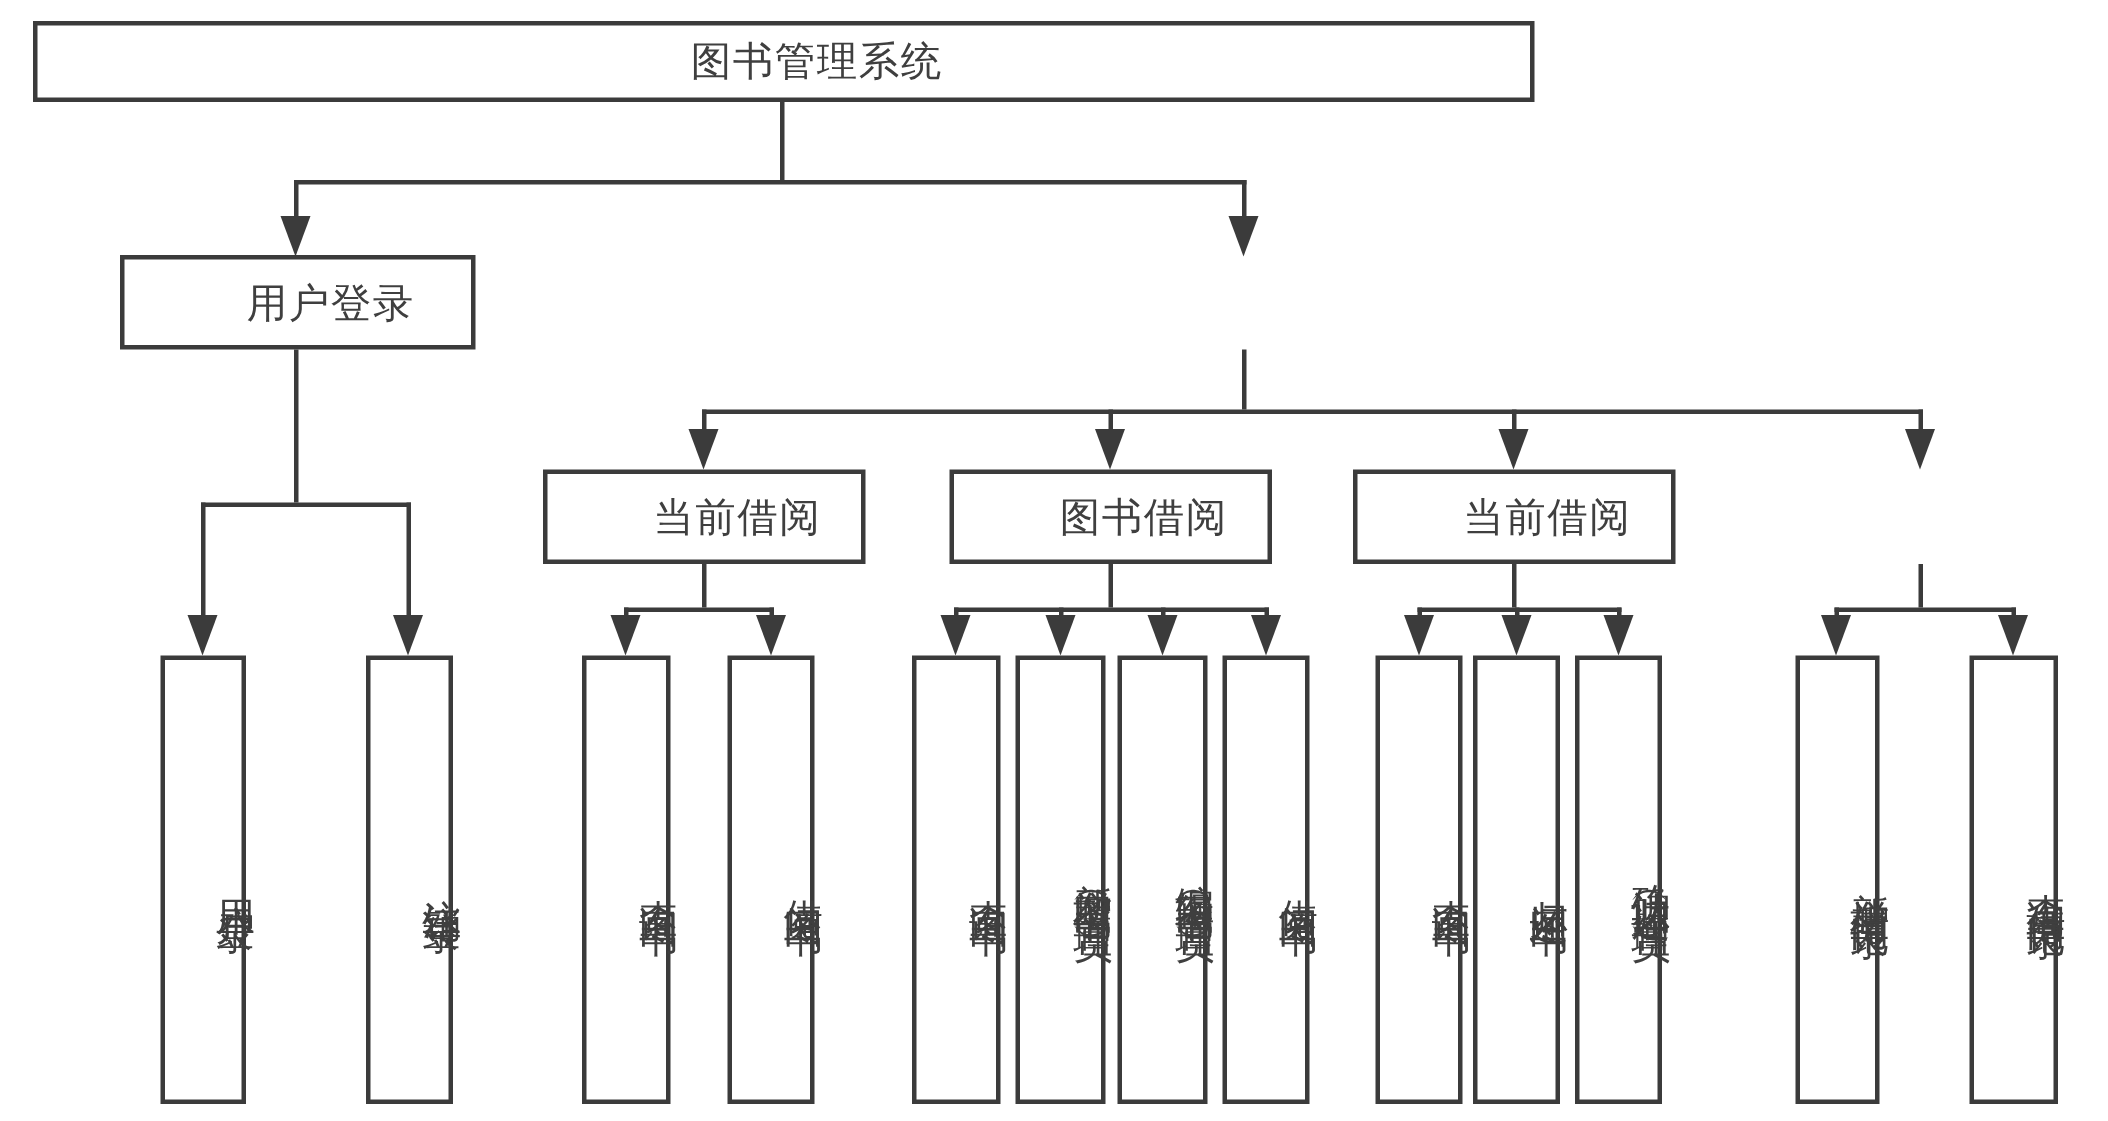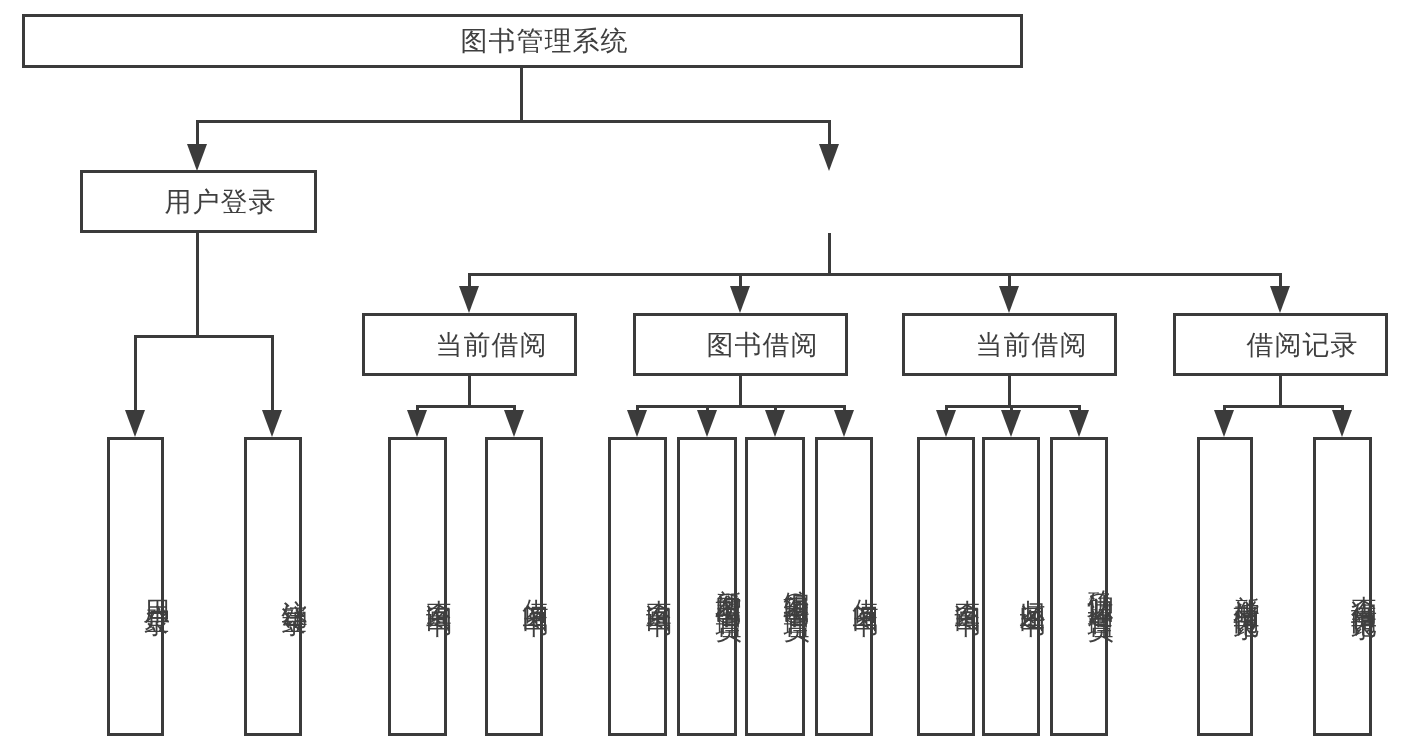--- a/index.html
+++ b/index.html
@@ -51,23 +51,20 @@
   </div>
 
   <div class="box hbox" style="left:902px; top:313px; width:215px; height:63px;">
     <span>当前借阅</span>
   </div>
 
   <div class="box hbox" style="left:633px; top:313px; width:215px; height:63px;">
     <span>图书借阅</span>
   </div>
 
-  <div class="box hbox" style="left:1173px; top:313px; width:215px; height:63px;">
-    <span>借阅记录</span>
-  </div>
 
   <div class="box vbox" style="left:107px; top:437px; width:57px; height:299px;">
     <span>用户登录</span>
   </div>
 
   <div class="box vbox" style="left:244px; top:437px; width:58px; height:299px;">
     <span>注销登录</span>
   </div>
 
   <div class="box vbox" style="left:388px; top:437px; width:59px; height:299px;">

